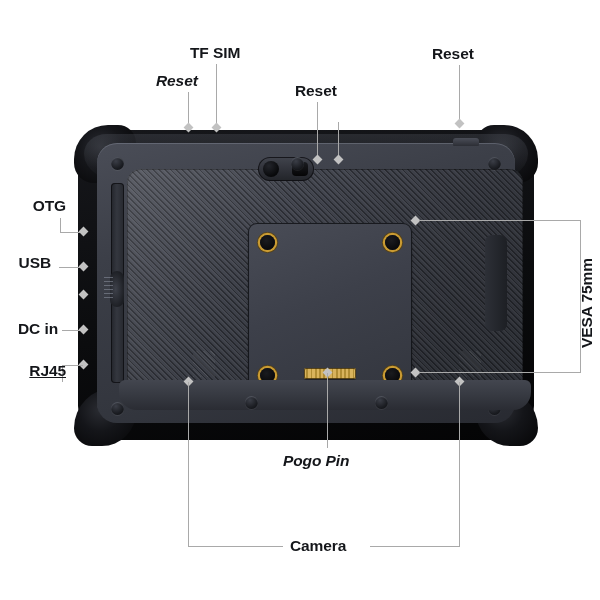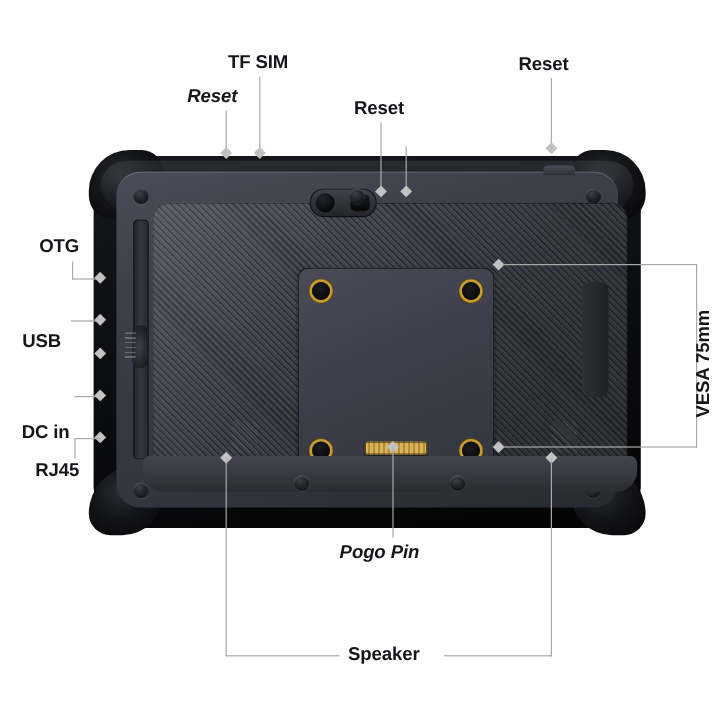--- a/index.html
+++ b/index.html
@@ -315,47 +315,47 @@
 
   <div class="lbl" style="left:432px; top:45px;">Reset</div>
   <div class="ln v" style="left:459px; top:65px; height:58px;"></div>
   <div class="dia" style="left:456px; top:120px;"></div>
 
   <div class="lbl r" style="left:0px; width:66px; top:197px;">OTG</div>
   <div class="ln v" style="left:60px; top:218px; height:15px;"></div>
   <div class="ln h" style="left:60px; top:232px; width:23px;"></div>
   <div class="dia" style="left:80px; top:228px;"></div>
 
-  <div class="lbl r" style="left:0px; width:51px; top:276px;">USB</div>
+  <div class="lbl r" style="left:0px; width:51px; top:254px;">USB</div>
   <div class="ln h" style="left:59px; top:267px; width:24px;"></div>
   <div class="dia" style="left:80px; top:263px;"></div>
 
   <div class="dia" style="left:80px; top:291px;"></div>
 
-  <div class="lbl r" style="left:0px; width:58px; top:320px;margin-top:32px;">DC in</div>
+  <div class="lbl r" style="left:0px; width:58px; top:320px;">DC in</div>
   <div class="ln h" style="left:62px; top:330px; width:21px;"></div>
   <div class="dia" style="left:80px; top:326px;"></div>
 
   <div class="dia" style="left:80px; top:361px;"></div>
   <div class="ln h" style="left:62px; top:365px; width:21px;"></div>
   <div class="ln v" style="left:62px; top:365px; height:17px;"></div>
-  <div class="lbl r" style="left:0px; width:66px; top:384px;">RJ45</div>
+  <div class="lbl r" style="left:0px; width:66px; top:362px;text-decoration:underline;">RJ45</div>
 
   <div class="dia" style="left:412px; top:217px;"></div>
   <div class="ln h" style="left:419px; top:220px; width:162px;"></div>
   <div class="dia" style="left:412px; top:369px;"></div>
   <div class="ln h" style="left:419px; top:372px; width:162px;"></div>
   <div class="ln v" style="left:580px; top:220px; height:153px;"></div>
   <div class="lbl vert" style="left:578px; top:348px;">VESA 75mm</div>
 
   <div class="dia" style="left:324px; top:369px;"></div>
   <div class="ln v" style="left:327px; top:373px; height:75px;"></div>
   <div class="lbl" style="left:283px; top:452px;font-style:italic;">Pogo Pin</div>
 
   <div class="dia" style="left:185px; top:378px;"></div>
   <div class="ln v" style="left:188px; top:382px; height:165px;"></div>
   <div class="dia" style="left:456px; top:378px;"></div>
   <div class="ln v" style="left:459px; top:382px; height:165px;"></div>
   <div class="ln h" style="left:188px; top:546px; width:95px;"></div>
   <div class="ln h" style="left:370px; top:546px; width:90px;"></div>
-  <div class="lbl" style="left:290px; top:537px;">Speaker</div>
+  <div class="lbl" style="left:290px; top:537px;">Camera</div>
 
 </div>
 
 </body></html>

